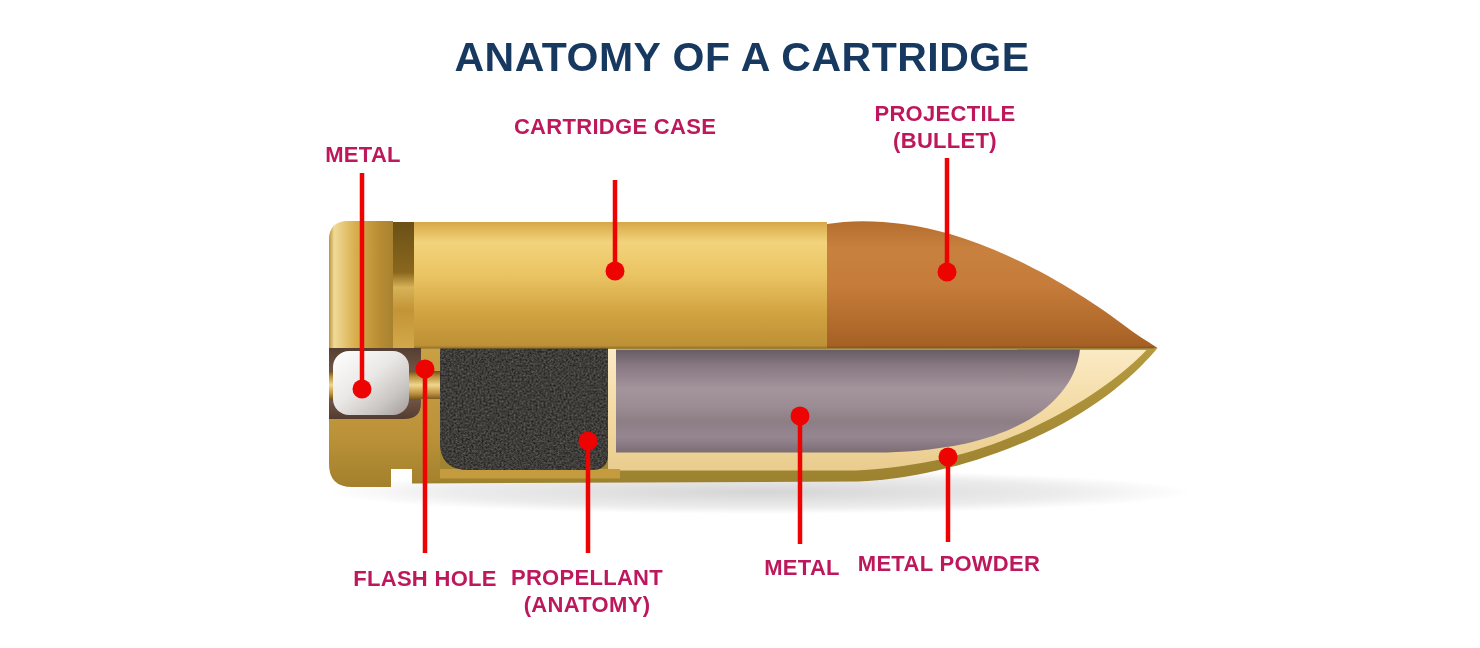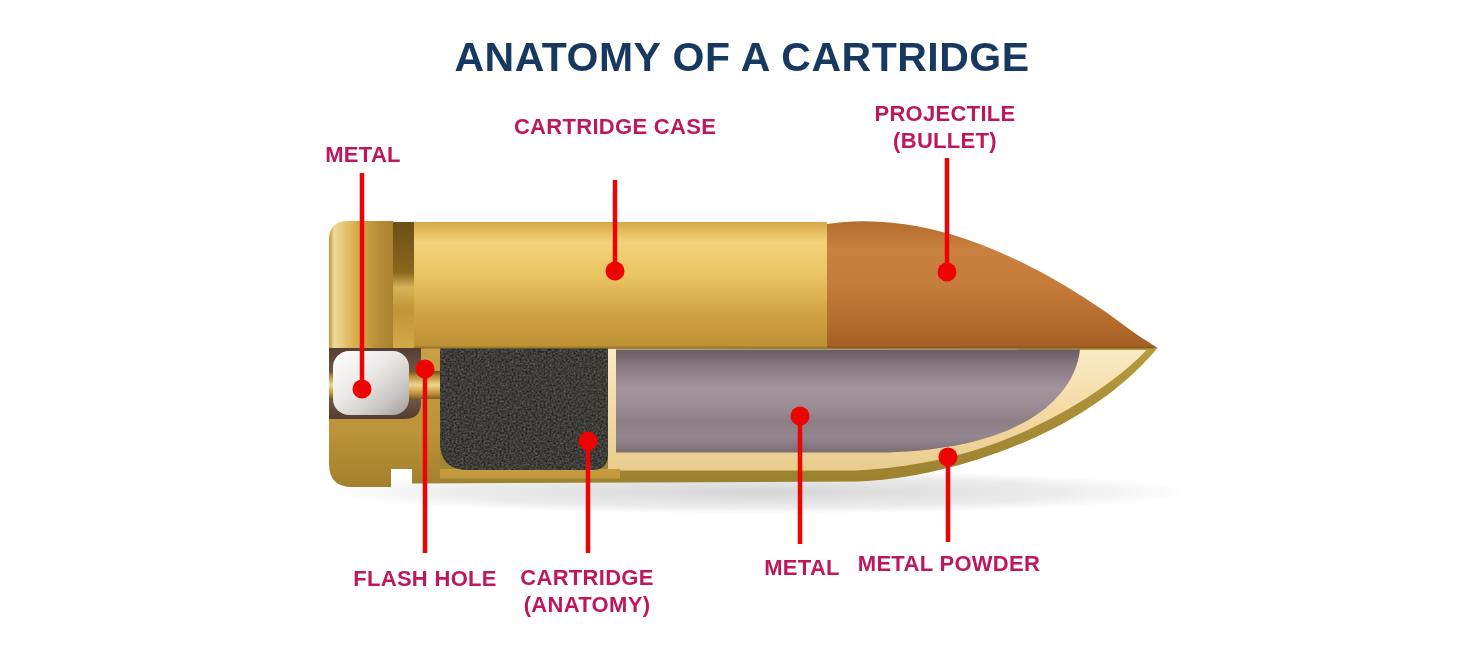--- a/index.html
+++ b/index.html
@@ -167,21 +167,21 @@
   <div class="diagram-label" style="left:615px;top:126px;">CARTRIDGE CASE</div>
 
   <div class="diagram-label" style="left:945px;top:127px;">
     <div>PROJECTILE</div>
     <div>(BULLET)</div>
   </div>
 
   <div class="diagram-label" style="left:425px;top:578px;">FLASH HOLE</div>
 
   <div class="diagram-label" style="left:587px;top:591px;">
-    <div>CARTRIDGE</div>
+    <div>PROPELLANT</div>
     <div>(ANATOMY)</div>
   </div>
 
   <div class="diagram-label" style="left:802px;top:567px;">METAL</div>
 
   <div class="diagram-label" style="left:949px;top:563px;">METAL POWDER</div>
 
 </div>
 
 </body></html>

